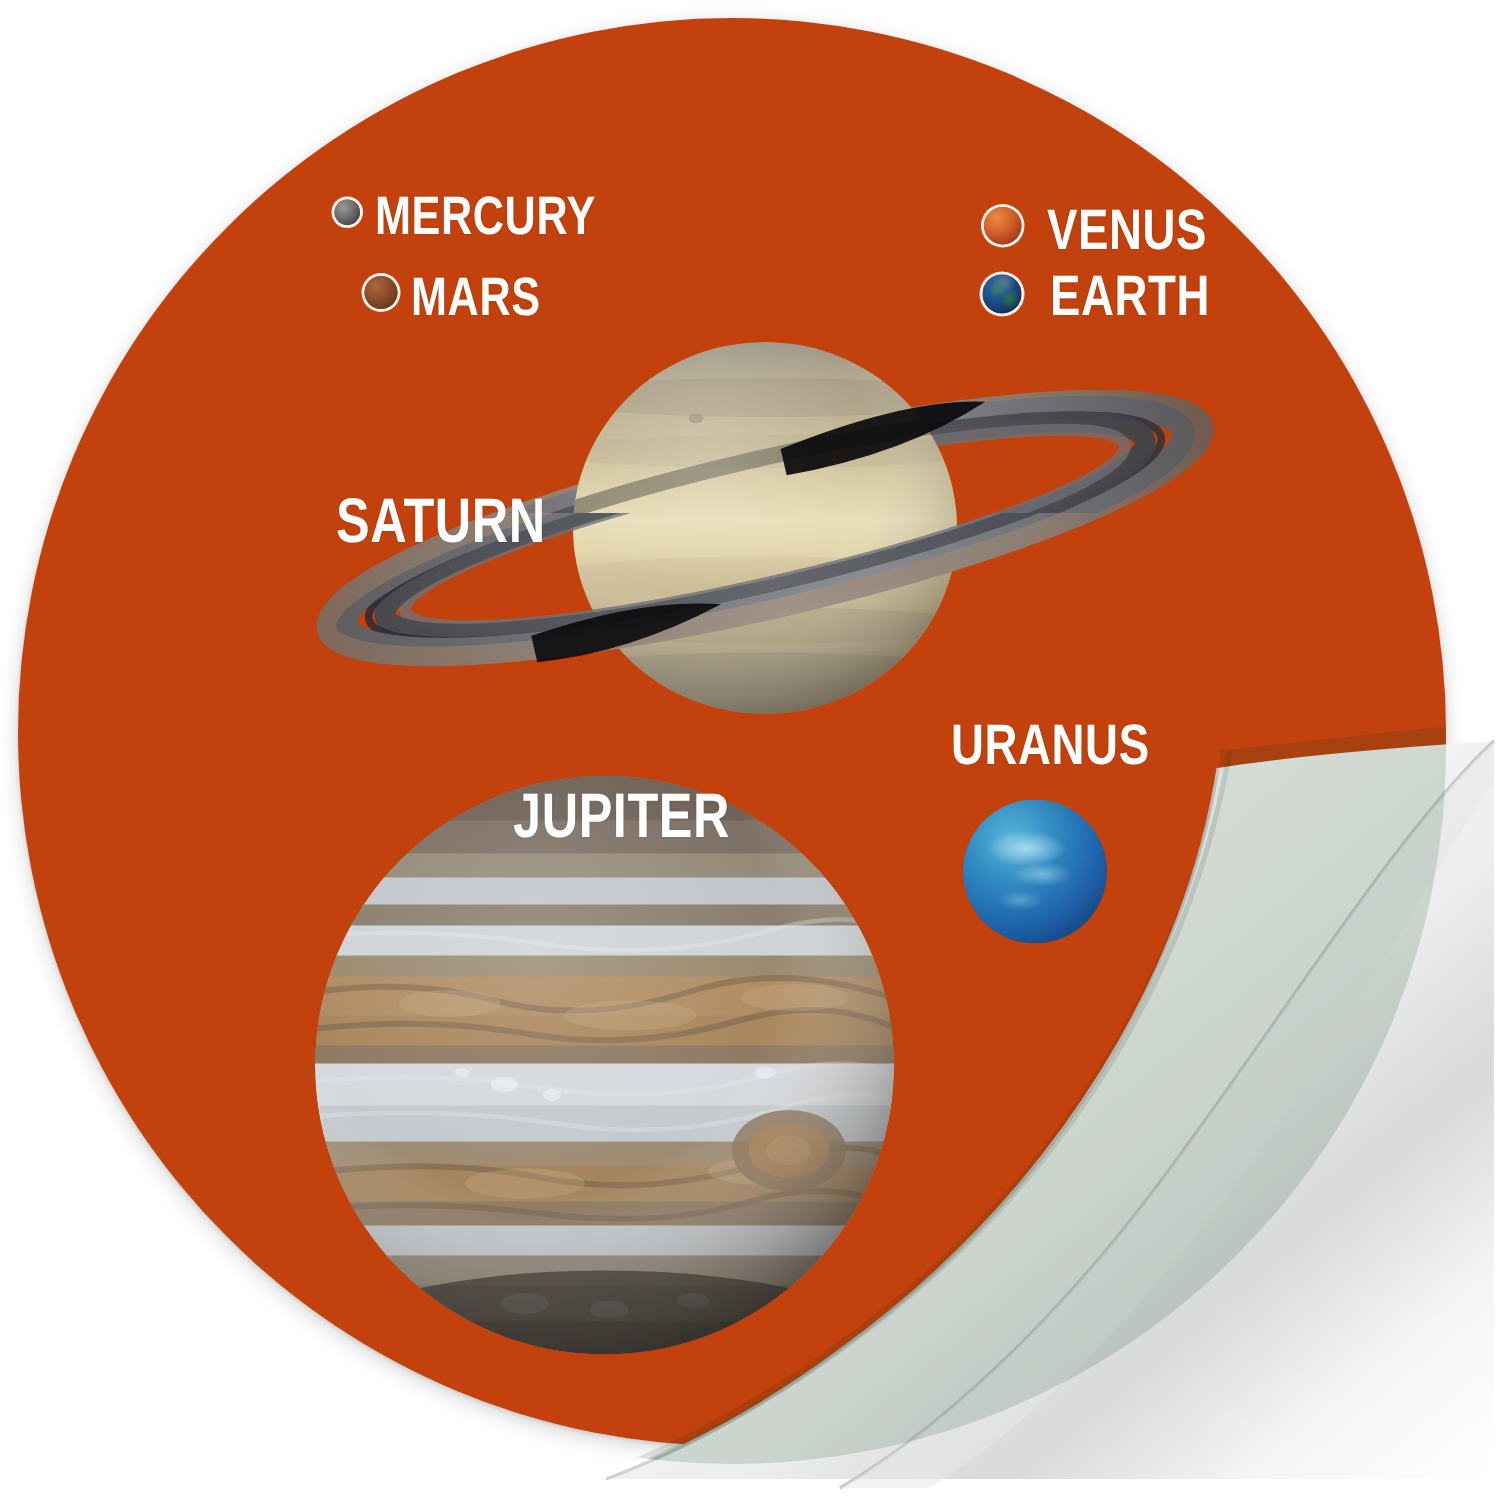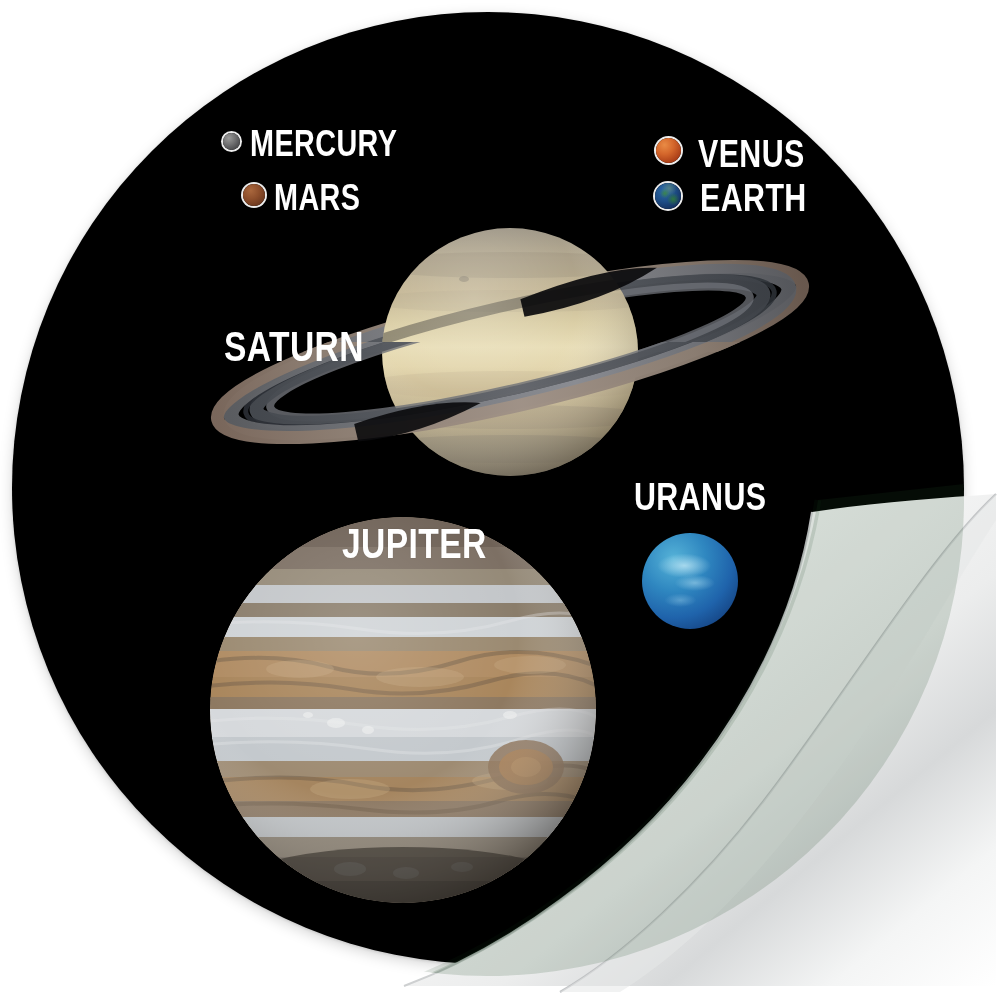--- a/index.html
+++ b/index.html
@@ -86,21 +86,21 @@
   #jupiter-svg{position:absolute;left:0;top:0;}
 
   
   #peel-curl{position:absolute;left:0;top:0;width:1000px;height:1000px;pointer-events:none;}
 </style>
 </head>
 <body style="background: rgb(255, 255, 255);">
 
 <div id="stage">
 
-  <div id="sticker-disc" style="background: #000000;">
+  <div id="sticker-disc" style="background: #c2410c;">
 
     <div id="saturn-group">
       <svg id="saturn-svg" width="620" height="270" viewBox="0 0 620 270" aria-hidden="true">
         <defs>
           <linearGradient id="satBody" x1="0" y1="0" x2="0" y2="1">
             <stop offset="0%" stop-color="#9c9484"></stop>
             <stop offset="12%" stop-color="#b4a98f"></stop>
             <stop offset="26%" stop-color="#c4b694"></stop>
             <stop offset="38%" stop-color="#d9cda4"></stop>
             <stop offset="48%" stop-color="#e8ddb6"></stop>

